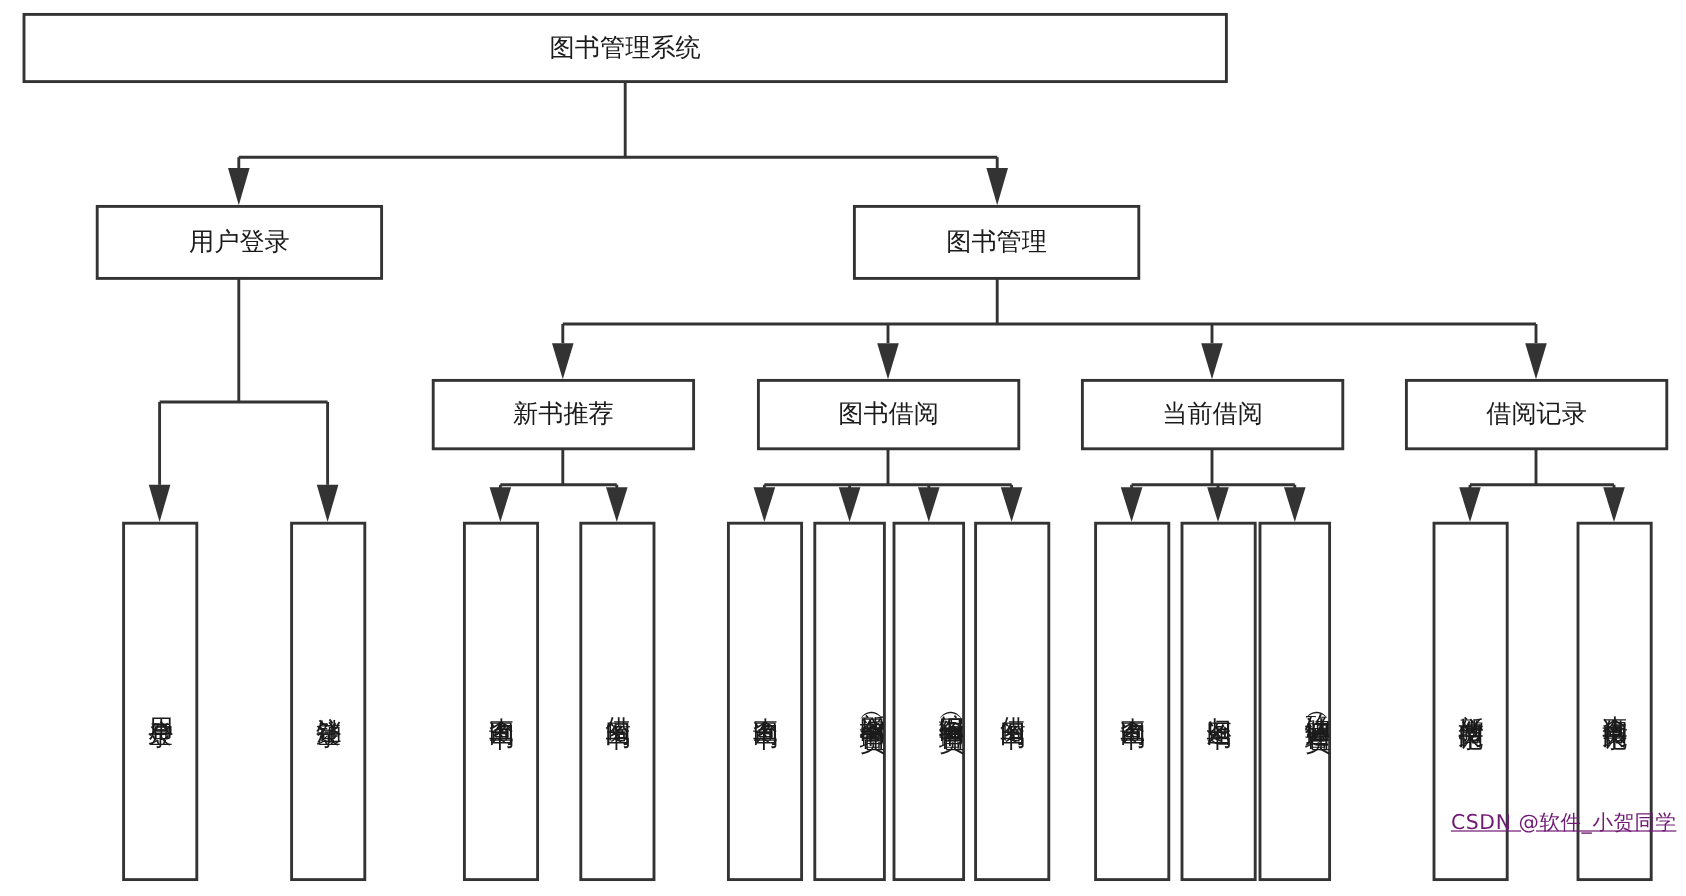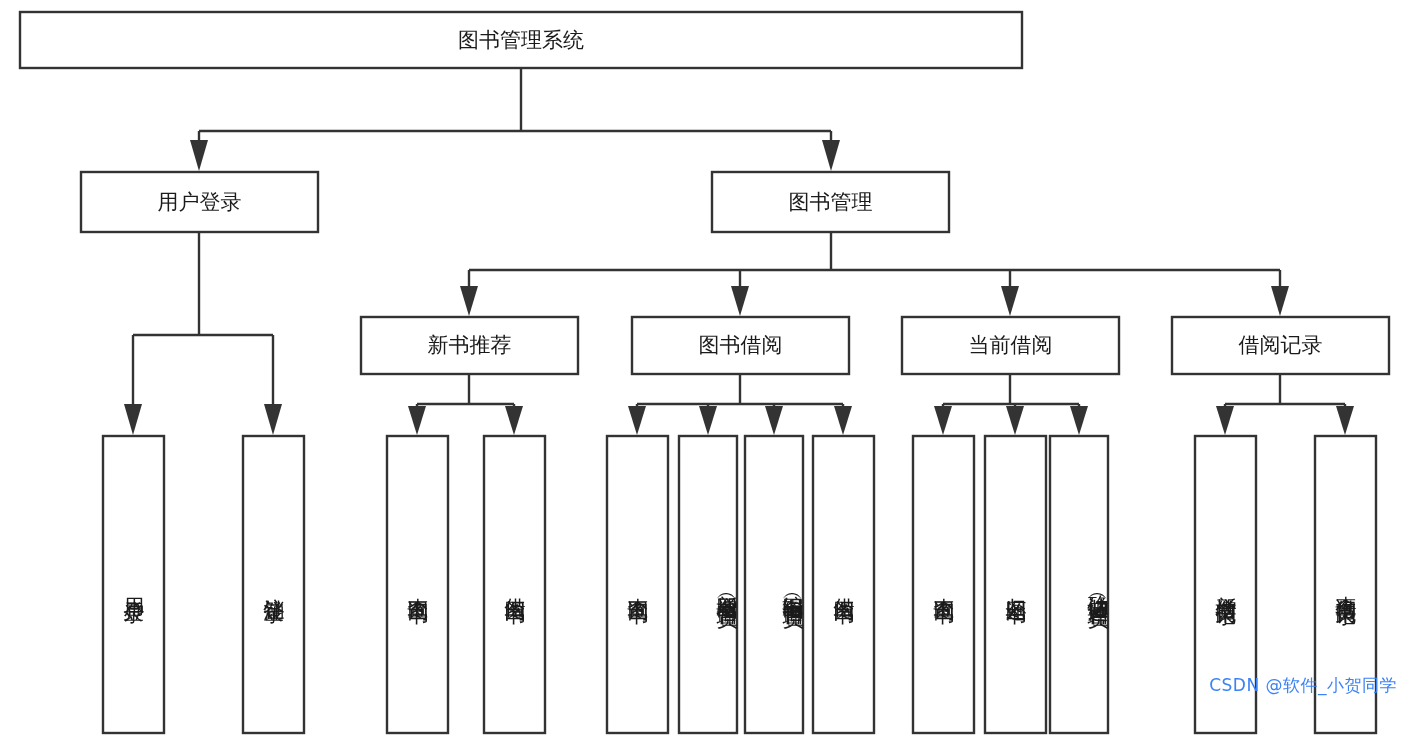--- a/index.html
+++ b/index.html
@@ -68,23 +68,24 @@
   }
   .node-label-v.centered {
     align-items: center;
   }
   .watermark {
     position: absolute;
     right: 8px;
     bottom: 4px;
     font-family: "DejaVu Sans", "Liberation Sans", sans-serif;
     font-size: 17px;
-    color: #3b82f6;
+    color: #701a75;
     letter-spacing: 0.5px;
     white-space: nowrap;
+    text-decoration: underline;
   }
 </style>
 </head>
 <body>
 
 <div id="diagram-root">
 
   <svg id="diagram-svg" viewBox="0 0 1405 747">
 
     <g id="connectors">

